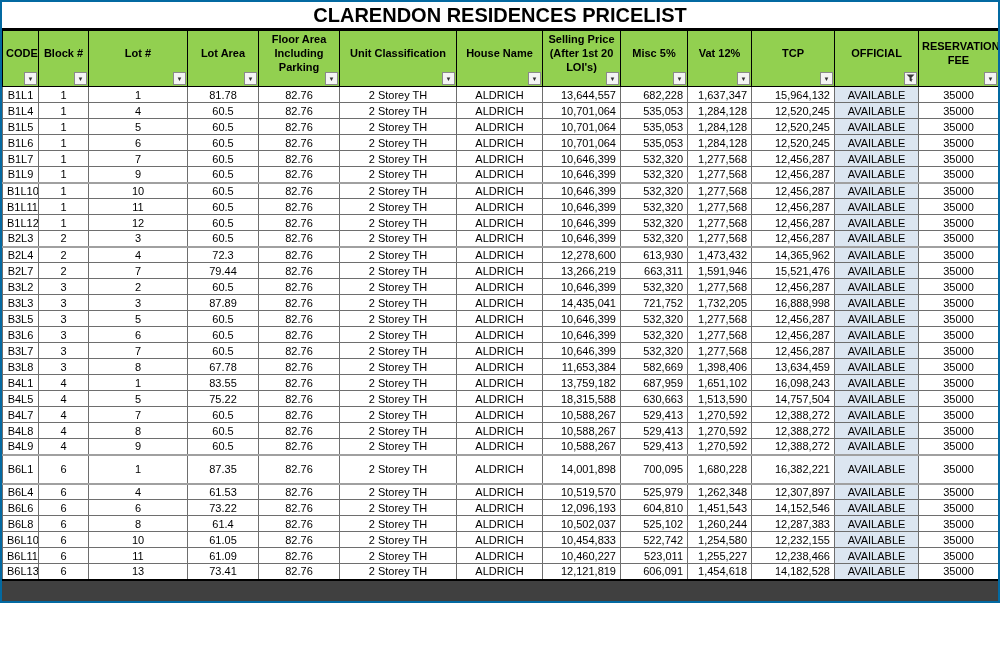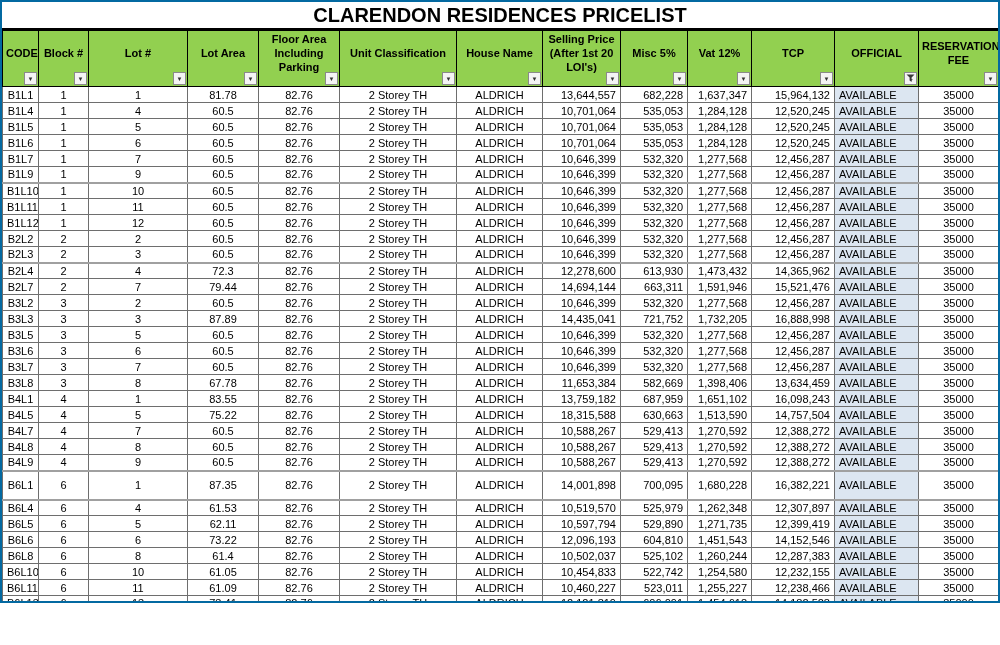--- a/index.html
+++ b/index.html
@@ -40,21 +40,21 @@
     padding: 0 4px;
     white-space: nowrap; overflow: hidden;
     background: #fff;
     vertical-align: middle;
   }
   tbody tr { height: 16px; }
   tbody tr.tall { height: 29px; border-radius: 10px; }
   tbody tr.break td { border-top: 2px solid #a0a0a0; }
   td.center { text-align: center; }
   td.right  { text-align: right; }
-  td.official { background: #DCE6F1; text-align: left; margin-left: 28px; }
+  td.official { background: #DCE6F1; text-align: center; margin-left: 28px; }
   .filter-btn {
     position: absolute; right: 1px; bottom: 1px;
     width: 13px; height: 13px;
     background: #f4f4f4;
     border: 1px solid #8a8a8a;
     display: flex; align-items: center; justify-content: center;
     font-size: 6px; color: #333; line-height: 1;
     cursor: pointer;
     padding: 0;
   }
@@ -233,35 +233,20 @@
           <td class="center">2 Storey TH</td>
           <td class="center">ALDRICH</td>
           <td class="right">10,646,399</td>
           <td class="right">532,320</td>
           <td class="right">1,277,568</td>
           <td class="right">12,456,287</td>
           <td class="center official">AVAILABLE</td>
           <td class="center">35000</td>
         </tr>
         <tr>
-          <td class="center">B2L2</td>
-          <td class="center">2</td>
-          <td class="center">2</td>
-          <td class="center">60.5</td>
-          <td class="center">82.76</td>
-          <td class="center">2 Storey TH</td>
-          <td class="center">ALDRICH</td>
-          <td class="right">10,646,399</td>
-          <td class="right">532,320</td>
-          <td class="right">1,277,568</td>
-          <td class="right">12,456,287</td>
-          <td class="center official">AVAILABLE</td>
-          <td class="center">35000</td>
-        </tr>
-        <tr>
           <td class="center">B2L3</td>
           <td class="center">2</td>
           <td class="center">3</td>
           <td class="center">60.5</td>
           <td class="center">82.76</td>
           <td class="center">2 Storey TH</td>
           <td class="center">ALDRICH</td>
           <td class="right">10,646,399</td>
           <td class="right">532,320</td>
           <td class="right">1,277,568</td>
@@ -285,21 +270,21 @@
           <td class="center">35000</td>
         </tr>
         <tr>
           <td class="center">B2L7</td>
           <td class="center">2</td>
           <td class="center">7</td>
           <td class="center">79.44</td>
           <td class="center">82.76</td>
           <td class="center">2 Storey TH</td>
           <td class="center">ALDRICH</td>
-          <td class="right">14,694,144</td>
+          <td class="right">13,266,219</td>
           <td class="right">663,311</td>
           <td class="right">1,591,946</td>
           <td class="right">15,521,476</td>
           <td class="center official">AVAILABLE</td>
           <td class="center">35000</td>
         </tr>
         <tr>
           <td class="center">B3L2</td>
           <td class="center">3</td>
           <td class="center">2</td>
@@ -484,35 +469,20 @@
           <td class="center">6</td>
           <td class="center">4</td>
           <td class="center">61.53</td>
           <td class="center">82.76</td>
           <td class="center">2 Storey TH</td>
           <td class="center">ALDRICH</td>
           <td class="right">10,519,570</td>
           <td class="right">525,979</td>
           <td class="right">1,262,348</td>
           <td class="right">12,307,897</td>
-          <td class="center official">AVAILABLE</td>
-          <td class="center">35000</td>
-        </tr>
-        <tr>
-          <td class="center">B6L5</td>
-          <td class="center">6</td>
-          <td class="center">5</td>
-          <td class="center">62.11</td>
-          <td class="center">82.76</td>
-          <td class="center">2 Storey TH</td>
-          <td class="center">ALDRICH</td>
-          <td class="right">10,597,794</td>
-          <td class="right">529,890</td>
-          <td class="right">1,271,735</td>
-          <td class="right">12,399,419</td>
           <td class="center official">AVAILABLE</td>
           <td class="center">35000</td>
         </tr>
         <tr>
           <td class="center">B6L6</td>
           <td class="center">6</td>
           <td class="center">6</td>
           <td class="center">73.22</td>
           <td class="center">82.76</td>
           <td class="center">2 Storey TH</td>

